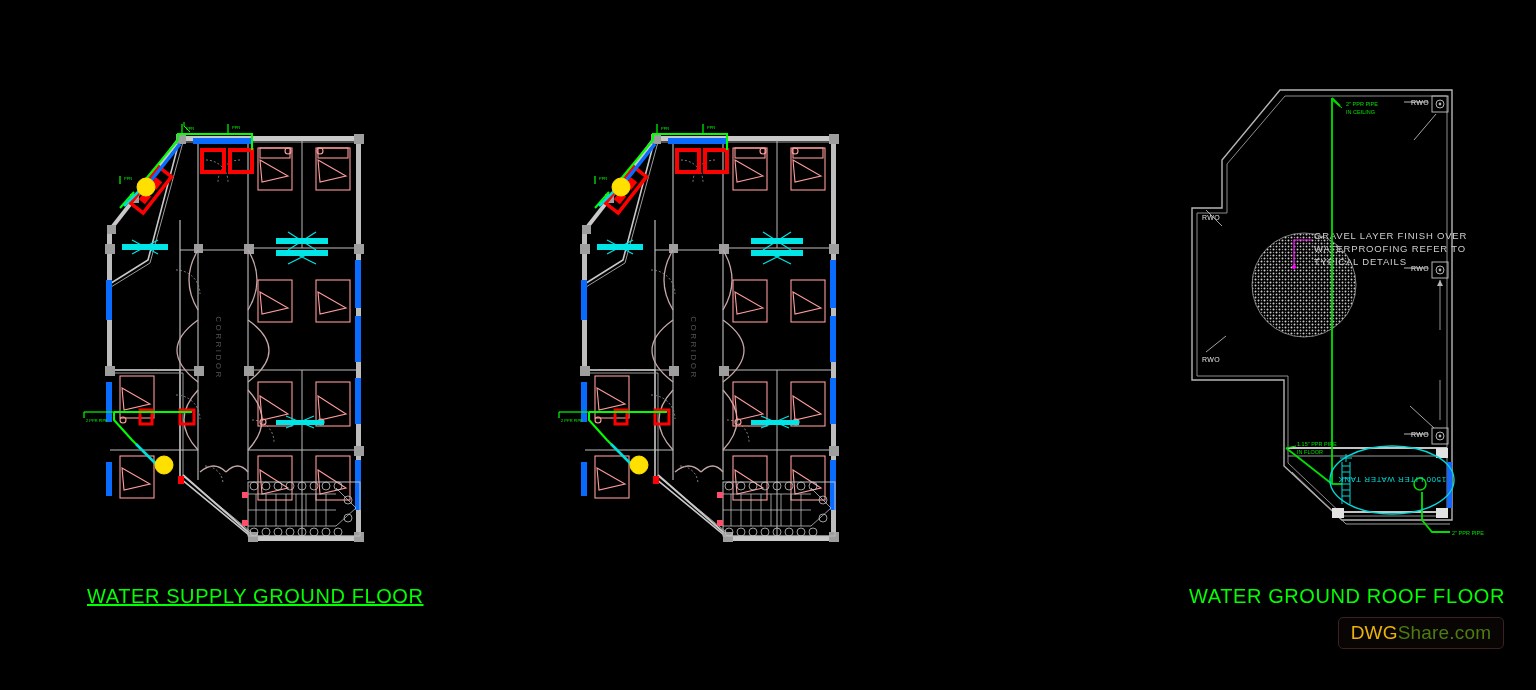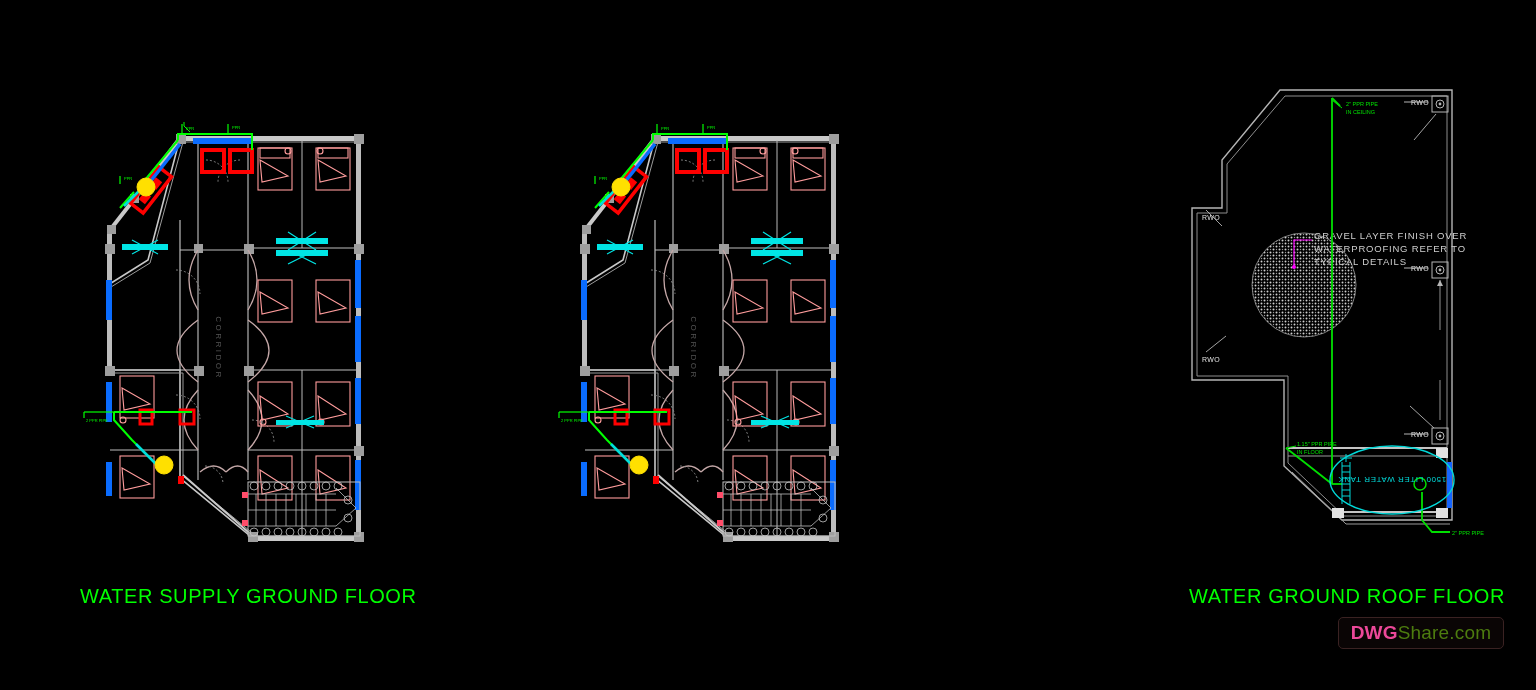--- a/index.html
+++ b/index.html
@@ -14,37 +14,37 @@
   .plan svg{display:block;}
   .sheet-title{
     position:absolute;
     color:#00ff00;
     font-family:"Liberation Sans", sans-serif;
     font-size:20px;
     letter-spacing:0.6px;
     white-space:nowrap;
     font-weight:400;
   }
-  #title-ground{left:80px;top:585px;}
+  #title-ground{left:87px;top:585px;text-decoration:underline;}
   #title-first{left:563px;top:579px;}
   #title-roof{left:1189px;top:585px;}
 
   .watermark{
     position:absolute;
     left:1338px;top:617px;
     width:164px;height:30px;
     border:1px solid #3a2222;
     border-radius:5px;
     background:#0a0505;
     display:flex;align-items:center;justify-content:center;
     font-family:"Liberation Sans", sans-serif;
     font-size:19px;
     letter-spacing:0.2px;
   }
-  .wm-dwg{color:#ec4899;font-weight:700;}
+  .wm-dwg{color:#eab308;font-weight:400;}
   .wm-share{color:#4d7c0f;font-weight:500;}
 </style>
 </head>
 <body>
 
 <div class="canvas">
 
   <div class="plan" id="plan-ground" style="left:80px;top:120px;">
     <svg width="300" height="440" viewBox="0 0 300 440">
       <g>

